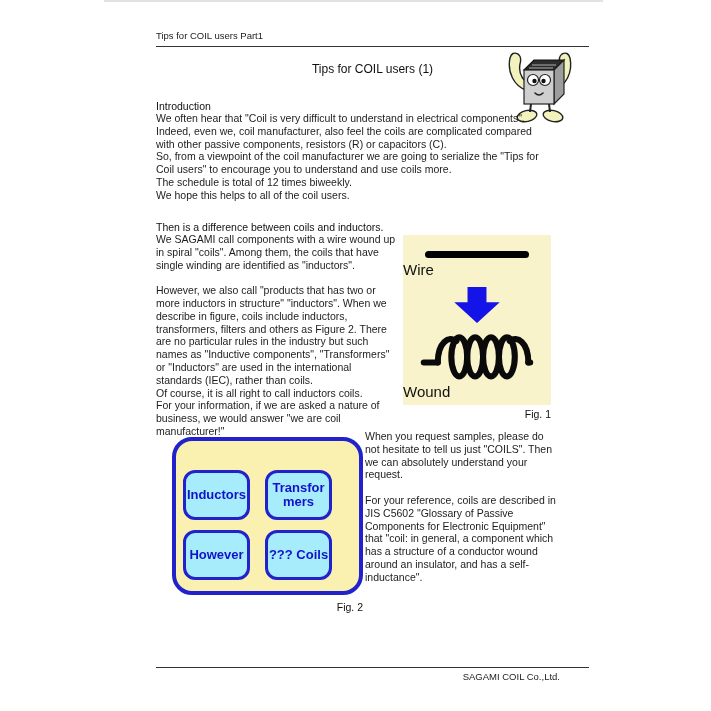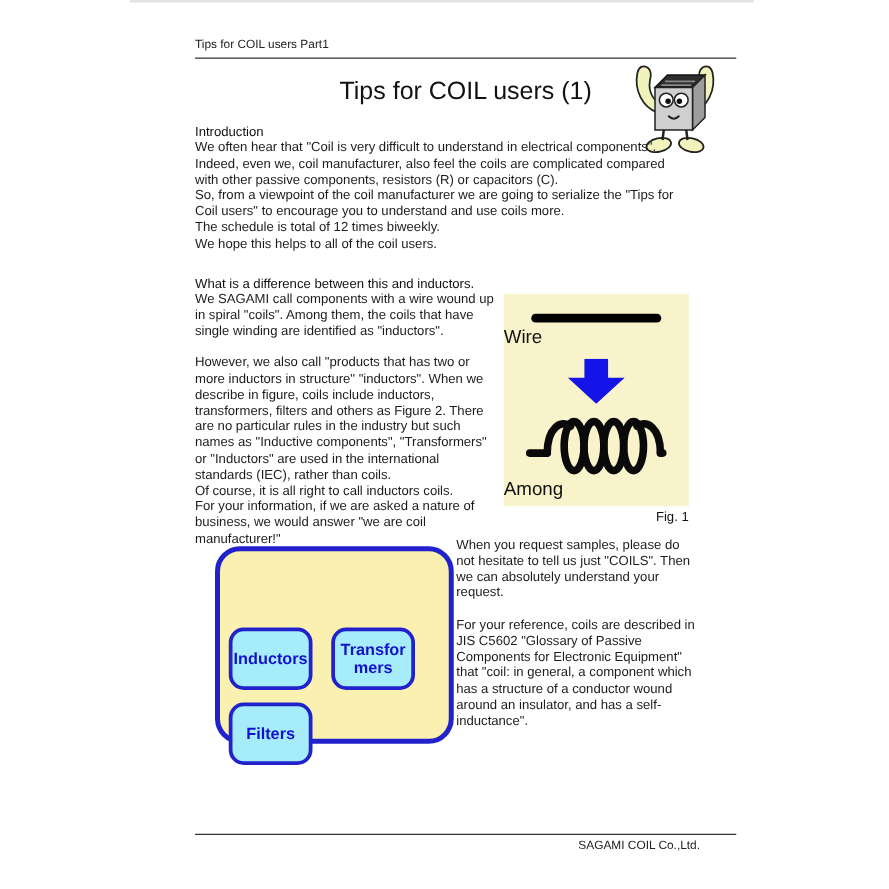--- a/index.html
+++ b/index.html
@@ -4,21 +4,21 @@
 <style>
   html,body{margin:0;padding:0;background:#ffffff;}
   .page{
     position:relative;width:603px;height:711px;background:#ffffff;
     font-family:"Liberation Sans", sans-serif;color:#1a1a1a;overflow:hidden;
   }
   .abs{position:absolute;}
   .page-top-edge{left:104px;top:0;width:536px;height:2px;background:#e2e2e2;}
   .running-header{left:156px;top:30px;font-size:9.5px;color:#222;}
   .header-rule{left:156px;top:46px;width:433px;height:1px;background:#333;}
-  .page-title{left:156px;top:62px;width:433px;text-align:center;font-size:20px;color:#111;}
+  .page-title{left:156px;top:62px;width:433px;text-align:center;font-size:12px;color:#111;}
   .mascot{left:498px;top:50px;width:84px;height:74px;}
   .body-text{font-size:10.5px;line-height:12.8px;white-space:pre-line;color:#1c1c1c;}
   .heading{font-size:10.5px;font-weight:normal;color:#111;}
   .intro-heading{left:156px;top:100px;}
   .intro-body{left:156px;top:112px;width:410px;}
   .section-heading{left:156px;top:221px;}
   .section-body{left:156px;top:233px;width:262px;}
   .right-col{left:365px;top:430px;width:200px;}
 
   .fig1-box{left:403px;top:235px;width:148px;height:170px;background:var(--fig1-bg,#F8F3CB);}
@@ -34,21 +34,21 @@
   .fig2-box{
     left:172px;top:437px;width:191px;height:158px;box-sizing:border-box;
     background:var(--fig2-bg,#FAF0B0);
     border:4px solid var(--blue-border,#2222CC);border-radius:20px;
   }
   .fig2-title{left:0;top:1px;width:183px;text-align:center;font-size:28px;line-height:30px;font-weight:bold;color:#0a0a0a;}
   .fig2-cell{
     box-sizing:border-box;background:var(--cell-bg,#A6ECFA);
     border:3px solid var(--blue-border,#2222CC);border-radius:12px;
     color:var(--cell-text,#1212CC);font-weight:bold;font-size:13px;line-height:14px;
-    display:flex;align-items:center;justify-content:center;text-align:center;white-space:pre-line;margin-top:32px;
+    display:flex;align-items:center;justify-content:center;text-align:center;white-space:pre-line;
   }
   .cell-1{left:7px;top:29px;width:67px;height:50px;}
   .cell-2{left:89px;top:29px;width:67px;height:50px;}
   .cell-3{left:7px;top:89px;width:67px;height:50px;}
   .cell-4{left:89px;top:89px;width:67px;height:50px;}
   .fig2-caption{left:172px;top:601px;width:191px;}
 
   .footer-rule{left:156px;top:667px;width:433px;height:1px;background:#333;}
   .footer-company{left:156px;top:671px;width:404px;text-align:right;font-size:9.5px;color:#222;}
 </style>
@@ -85,21 +85,21 @@
 
   <div class="abs heading intro-heading">Introduction</div>
   <div class="abs body-text intro-body">We often hear that "Coil is very difficult to understand in electrical components".
 Indeed, even we, coil manufacturer, also feel the coils are complicated compared
 with other passive components, resistors (R) or capacitors (C).
 So, from a viewpoint of the coil manufacturer we are going to serialize the "Tips for
 Coil users" to encourage you to understand and use coils more.
 The schedule is total of 12 times biweekly.
 We hope this helps to all of the coil users.</div>
 
-  <div class="abs heading section-heading">What is a difference between this and inductors.</div>
+  <div class="abs heading section-heading">Then is a difference between coils and inductors.</div>
   <div class="abs body-text section-body">We SAGAMI call components with a wire wound up
 in spiral "coils". Among them, the coils that have
 single winding are identified as "inductors".
 
 However, we also call "products that has two or
 more inductors in structure" "inductors". When we
 describe in figure, coils include inductors,
 transformers, filters and others as Figure 2. There
 are no particular rules in the industry but such
 names as "Inductive components", "Transformers"
@@ -121,30 +121,32 @@
         <path d="M3,38 H18"></path>
         <path d="M18,38 C18,16 30,9 38,15"></path>
         <ellipse cx="41" cy="32" rx="8.5" ry="21"></ellipse>
         <ellipse cx="58" cy="32" rx="8.5" ry="21"></ellipse>
         <ellipse cx="75" cy="32" rx="8.5" ry="21"></ellipse>
         <ellipse cx="92" cy="32" rx="8.5" ry="21"></ellipse>
         <path d="M95,15 C103,9 115,16 115,38"></path>
         <path d="M115,38 H117"></path>
       </g>
     </svg>
-    <div class="abs fig1-label wound-label">Among</div>
+    <div class="abs fig1-label wound-label">Wound</div>
   </div>
   <div class="abs fig-caption fig1-caption">Fig. 1</div>
 
   <div class="abs fig2-box">
     <div class="abs fig2-cell cell-1">Inductors</div>
     <div class="abs fig2-cell cell-2">Transfor
 mers</div>
-    <div class="abs fig2-cell cell-3">Filters</div>
+    <div class="abs fig2-cell cell-3">However</div>
+    <div class="abs fig2-cell cell-4">??? Coils</div>
   </div>
+  <div class="abs fig-caption fig2-caption">Fig. 2</div>
 
   <div class="abs body-text right-col">When you request samples, please do
 not hesitate to tell us just "COILS". Then
 we can absolutely understand your
 request.
 
 For your reference, coils are described in
 JIS C5602 "Glossary of Passive
 Components for Electronic Equipment"
 that "coil: in general, a component which

